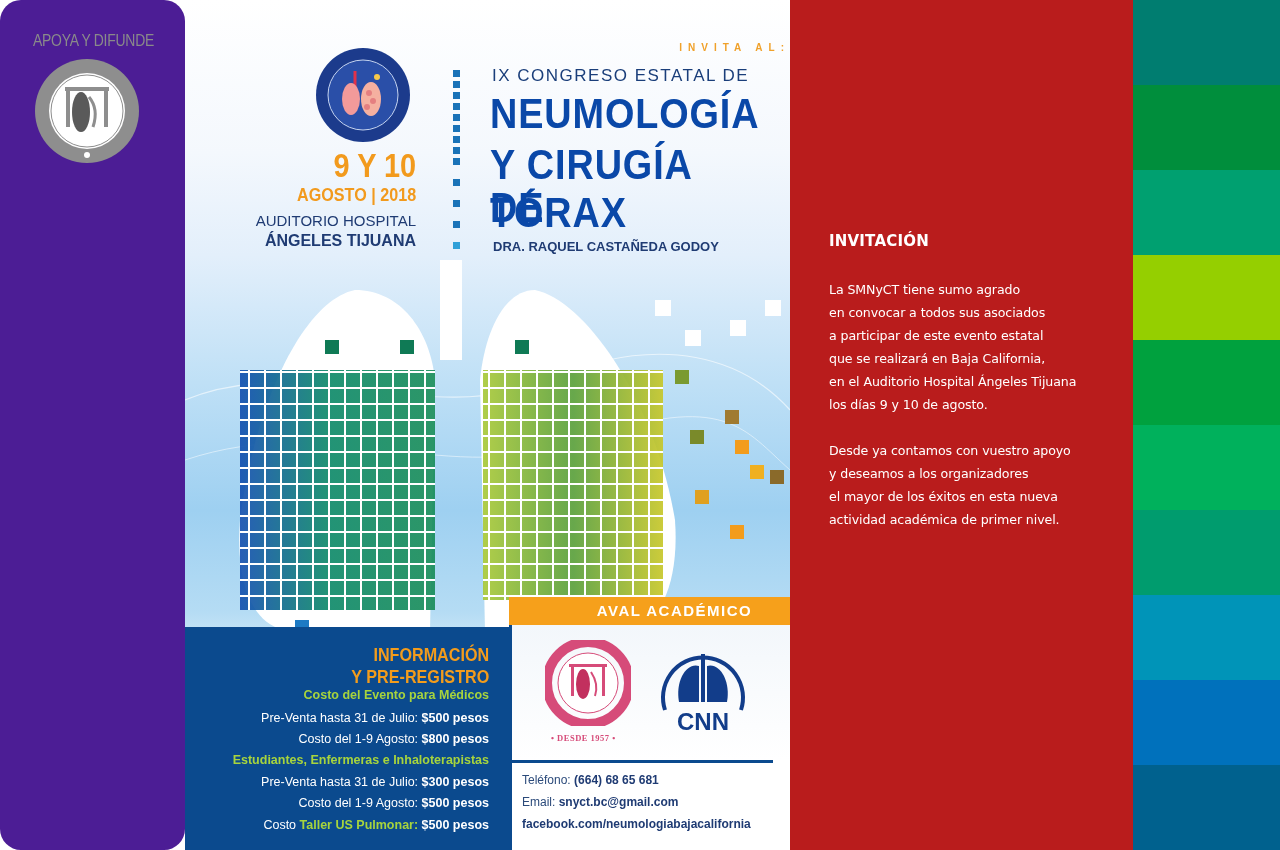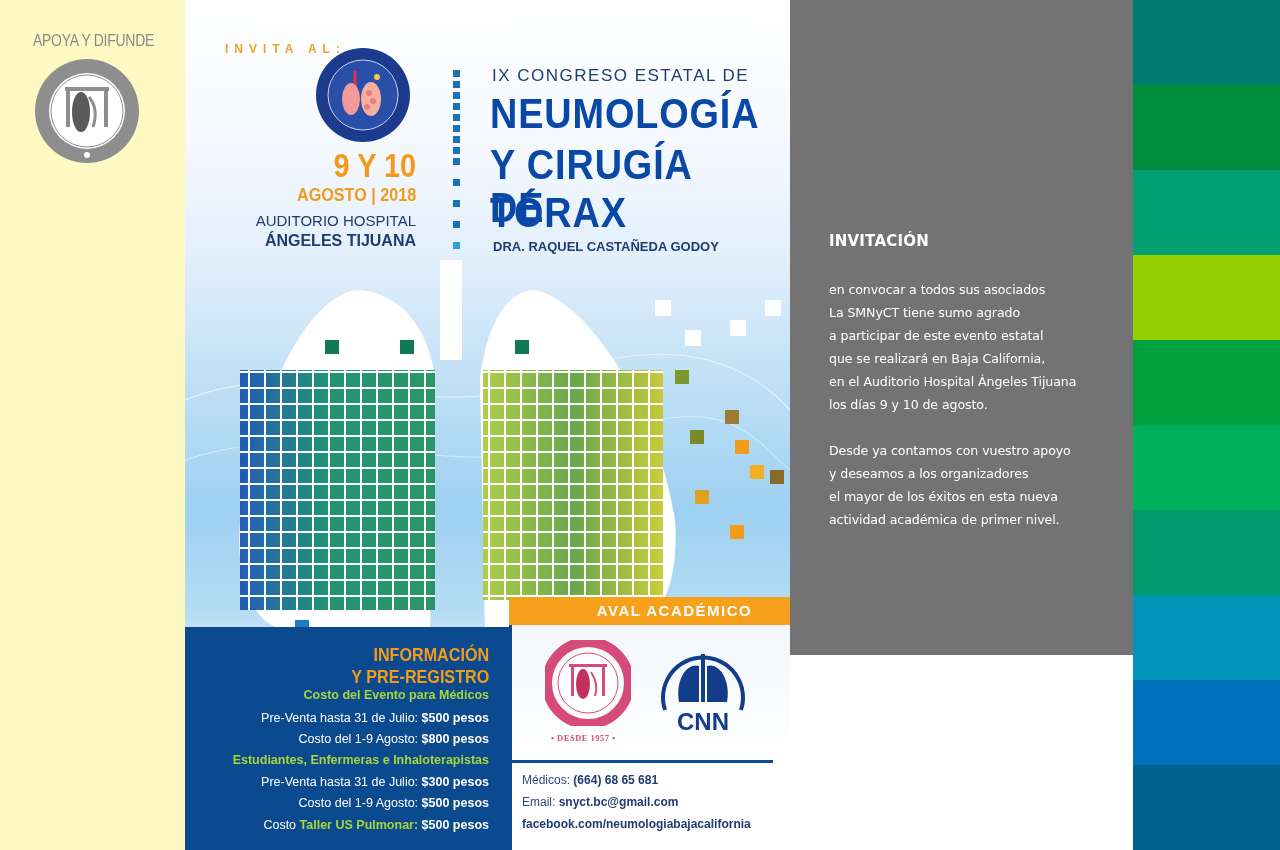--- a/index.html
+++ b/index.html
@@ -1,28 +1,28 @@
 <!DOCTYPE html>
 <html><head>
 <meta charset="utf-8">
 <style>
   * { box-sizing: border-box; margin: 0; padding: 0; }
   html, body { width: 1280px; height: 850px; overflow: hidden; background: #ffffff; }
   body { position: relative; font-family: "DejaVu Sans", sans-serif; }
 
   
-  .left-col { position: absolute; left: 0; top: 0; width: 185px; height: 850px; background: #fef9c3; }
+  .left-col { position: absolute; left: 0; top: 0; width: 185px; height: 850px; background: #4c1d95; border-radius: 21px; }
   .apoya { position: absolute; left: 33px; top: 31px; font-family: "Liberation Sans", sans-serif; font-size: 17px; color: #8a8a8a; letter-spacing: -0.3px; transform: scaleX(0.82); transform-origin: left top; white-space: nowrap; }
   .seal-gray { position: absolute; left: 33px; top: 57px; width: 108px; height: 108px; }
 
   
   .poster { position: absolute; left: 185px; top: 0; width: 605px; height: 850px; overflow: hidden;
     background: linear-gradient(180deg, #ffffff 0%, #f4f8fd 18%, #e3effb 30%, #bfe0f6 45%, #9ed0f1 60%, #b5dcf4 72%, #e8f3fb 80%, #ffffff 100%); }
   .p-top { position: absolute; left: 0; top: 21px; width: 605px; text-align: center; font-family: "Liberation Sans", sans-serif; font-weight: bold; font-size: 13.5px; color: #1f3b73; letter-spacing: -0.1px; }
-  .p-invita { position: absolute; left: 0; top: 42px; width: 605px; text-align: left; font-family: "Liberation Sans", sans-serif; font-weight: bold; font-size: 12px; color: #f0a12a; letter-spacing: 6px; padding-left: 40px; }
+  .p-invita { position: absolute; left: 0; top: 42px; width: 605px; text-align: right; font-family: "Liberation Sans", sans-serif; font-weight: bold; font-size: 10px; color: #f0a12a; letter-spacing: 6px; padding-left: 40px; }
   .seal-blue { position: absolute; left: 130px; top: 47px; width: 96px; height: 96px; }
   .dots { position: absolute; left: 268px; top: 70px; width: 8px; }
   .dots span { display: block; width: 7px; height: 7px; margin-bottom: 4px; background: #1a73b8; }
   .p-ix { position: absolute; left: 307px; top: 66px; font-family: "Liberation Sans", sans-serif; font-size: 17px; color: #1a3e7a; letter-spacing: 1.5px; }
   .p-big { position: absolute; left: 305px; font-family: "Liberation Sans", sans-serif; font-weight: bold; color: #0a48a8; font-size: 43px; letter-spacing: 1px; transform: scaleX(0.88); transform-origin: left top; line-height: 1; }
   .p-big.l1 { top: 92px; }
   .p-big.l2 { top: 143px; }
   .p-big.l3 { top: 191px; }
   .p-dra { position: absolute; left: 308px; top: 239px; font-family: "Liberation Sans", sans-serif; font-weight: bold; font-size: 13px; color: #1f3b73; }
   .p-date { position: absolute; right: 374px; text-align: right; font-family: "Liberation Sans", sans-serif; font-weight: bold; color: #f29a1d; transform: scaleX(0.85); transform-origin: right top; line-height: 1; white-space: nowrap; }
@@ -51,21 +51,21 @@
   .smn-logo { position: absolute; left: 360px; top: 640px; width: 86px; height: 86px; }
   .desde { position: absolute; left: 366px; top: 733px; font-family: "Liberation Serif", serif; font-weight: bold; font-size: 8.5px; color: #d64b79; letter-spacing: 0.5px; }
   .cnn-logo { position: absolute; left: 472px; top: 640px; width: 92px; height: 100px; }
   .contact { position: absolute; left: 337px; font-family: "Liberation Sans", sans-serif; font-size: 12px; color: #2b4a7a; white-space: nowrap; }
   .contact b { color: #1f3b73; }
   .contact.c1 { top: 773px; }
   .contact.c2 { top: 795px; }
   .contact.c3 { top: 817px; font-weight: bold; color: #1f3b73; text-align: right; }
 
   
-  .panel { position: absolute; left: 790px; top: 0; width: 343px; height: 655px; background: #737373; color: #fff; }
+  .panel { position: absolute; left: 790px; top: 0; width: 343px; height: 850px; background: #b91c1c; color: #fff; }
   .panel-title { position: absolute; left: 39px; top: 232px; font-family: "DejaVu Sans", sans-serif; font-weight: bold; font-size: 15px; letter-spacing: 0.2px; }
   .panel-p { position: absolute; left: 39px; font-family: "DejaVu Sans", sans-serif; font-size: 12.6px; line-height: 23px; letter-spacing: -0.1px; }
   .panel-p.p1 { top: 278px; }
   .panel-p.p2 { top: 439px; }
   .panel-p div { white-space: nowrap; }
 
   
   .strips { position: absolute; left: 1133px; top: 0; width: 147px; height: 850px; }
   .strip { width: 147px; height: 85px; }
 </style>
@@ -219,33 +219,33 @@
     <path d="M8 70 A40 40 0 1 1 84 70" fill="none" stroke="#123d8a" stroke-width="4"></path>
     <path d="M22 62 C18 40 30 22 42 26 L42 62 Z" fill="#123d8a"></path>
     <path d="M70 62 C74 40 62 22 50 26 L50 62 Z" fill="#123d8a"></path>
     <rect x="44" y="14" width="4" height="48" fill="#123d8a"></rect>
     <text x="46" y="90" text-anchor="middle" font-family="Liberation Sans, sans-serif" font-weight="bold" font-size="24" fill="#123d8a">CNN</text>
   </svg>
 
   <div class="aval-line"></div>
 
   <div class="contact c1">
-    <span>Médicos: </span><b>(664) 68 65 681</b>
+    <span>Teléfono: </span><b>(664) 68 65 681</b>
   </div>
   <div class="contact c2">
     <span>Email: </span><b>snyct.bc@gmail.com</b>
   </div>
   <div class="contact c3">facebook.com/neumologiabajacalifornia</div>
 </div>
 
 <div class="panel">
   <div class="panel-title">INVITACIÓN</div>
   <div class="panel-p p1">
+    <div>La SMNyCT tiene sumo agrado</div>
     <div>en convocar a todos sus asociados</div>
-    <div>La SMNyCT tiene sumo agrado</div>
     <div>a participar de este evento estatal</div>
     <div>que se realizará en Baja California,</div>
     <div>en el Auditorio Hospital Ángeles Tijuana</div>
     <div>los días 9 y 10 de agosto.</div>
   </div>
   <div class="panel-p p2">
     <div>Desde ya contamos con vuestro apoyo</div>
     <div>y deseamos a los organizadores</div>
     <div>el mayor de los éxitos en esta nueva</div>
     <div>actividad académica de primer nivel.</div>

